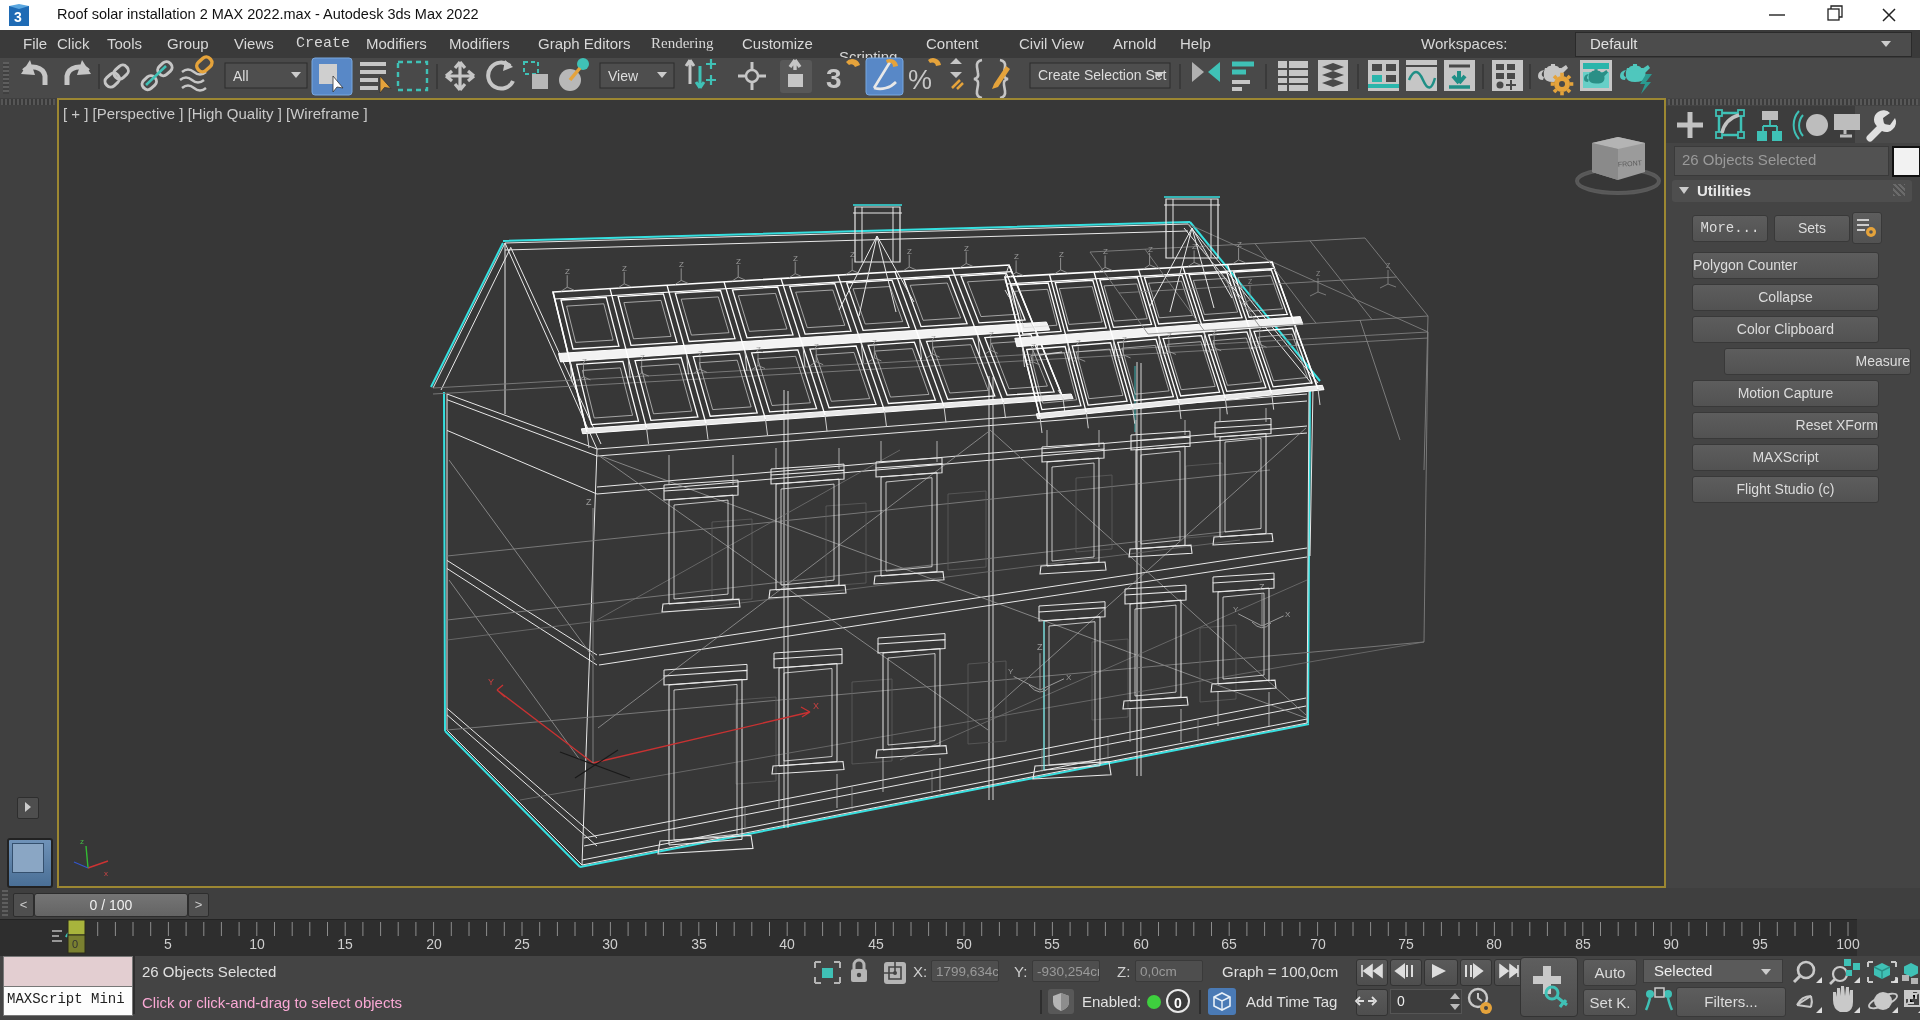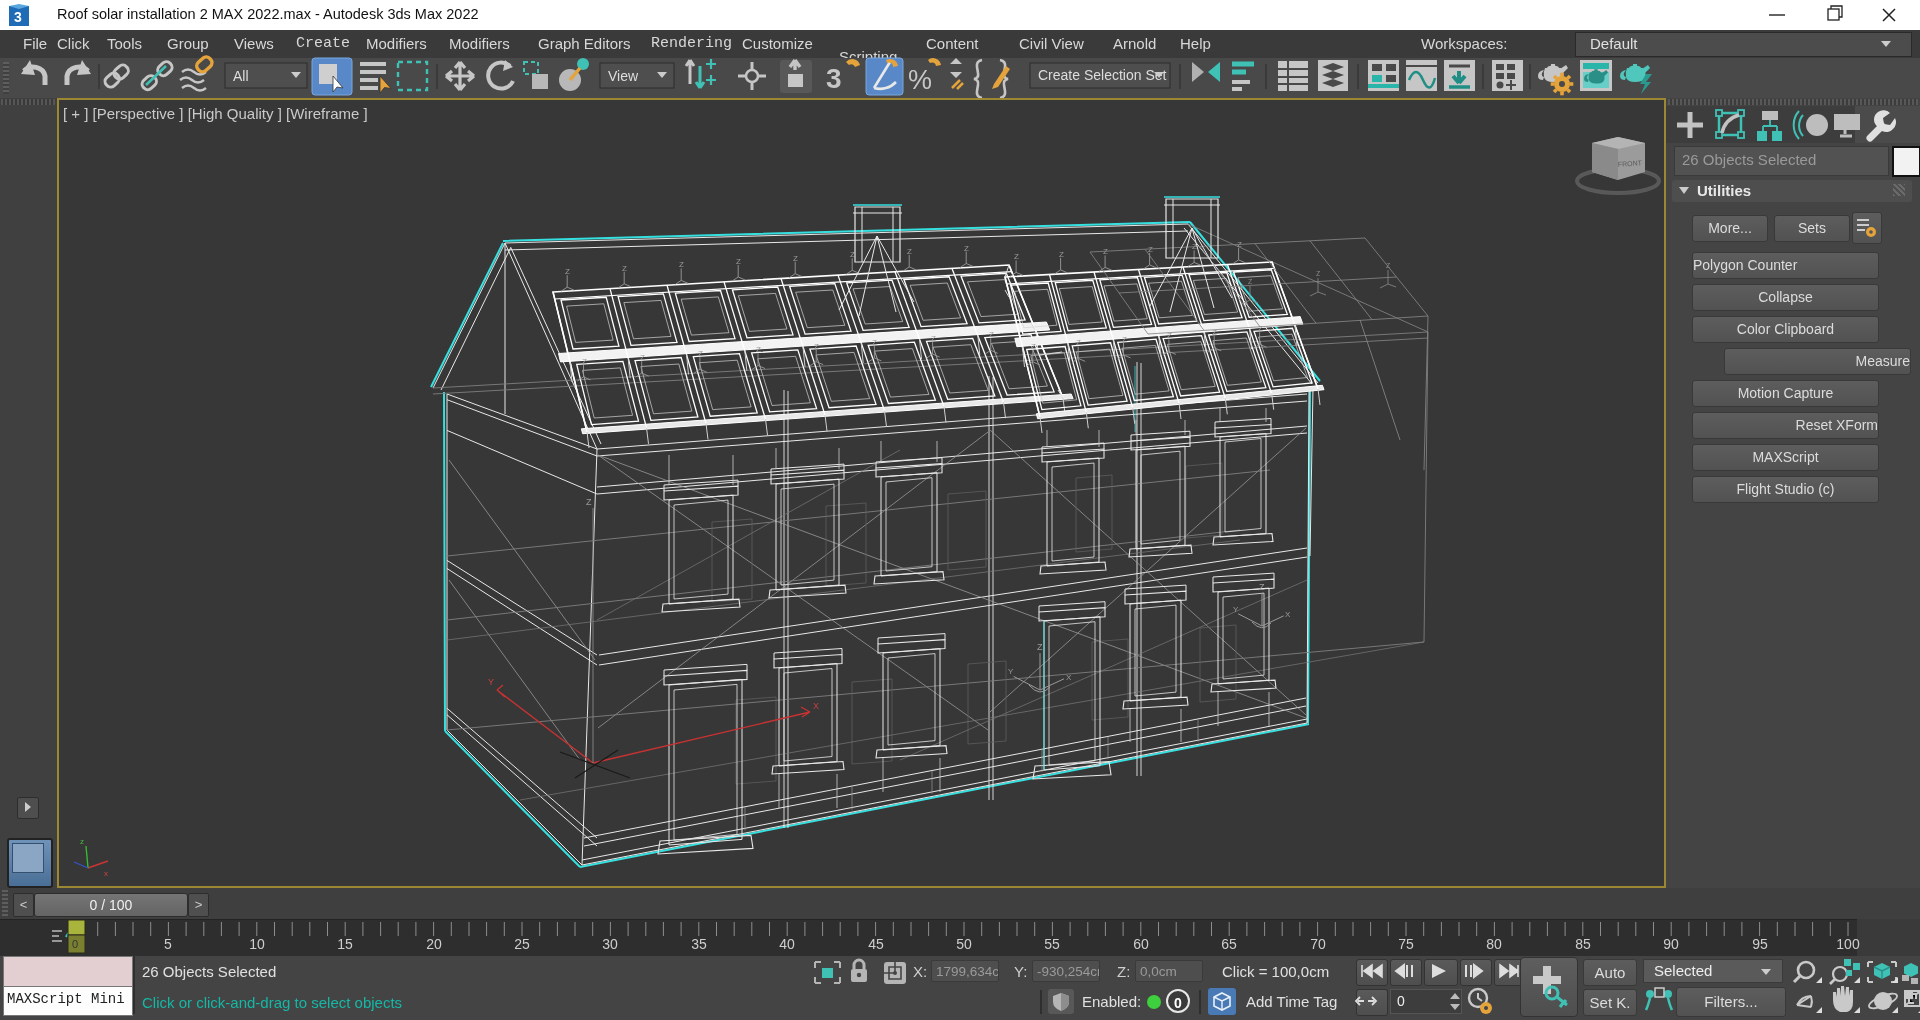--- a/index.html
+++ b/index.html
@@ -19,21 +19,21 @@
 <div style="position:absolute;left:0;top:30px;width:1920px;height:28px;background:#3a3a3a;border-bottom:1px solid #2e2e2e"></div>
 <div style="position:absolute;left:23px;top:35px;font-family:'Liberation Sans',sans-serif;font-size:15px;color:#d8d8d8">File</div>
 <div style="position:absolute;left:57px;top:35px;font-family:'Liberation Sans',sans-serif;font-size:15px;color:#d8d8d8">Click</div>
 <div style="position:absolute;left:107px;top:35px;font-family:'Liberation Sans',sans-serif;font-size:15px;color:#d8d8d8">Tools</div>
 <div style="position:absolute;left:167px;top:35px;font-family:'Liberation Sans',sans-serif;font-size:15px;color:#d8d8d8">Group</div>
 <div style="position:absolute;left:234px;top:35px;font-family:'Liberation Sans',sans-serif;font-size:15px;color:#d8d8d8">Views</div>
 <div style="position:absolute;left:296px;top:35px;font-family:Liberation Mono, monospace;font-size:15px;color:#d8d8d8">Create</div>
 <div style="position:absolute;left:366px;top:35px;font-family:'Liberation Sans',sans-serif;font-size:15px;color:#d8d8d8">Modifiers</div>
 <div style="position:absolute;left:449px;top:35px;font-family:'Liberation Sans',sans-serif;font-size:15px;color:#d8d8d8">Modifiers</div>
 <div style="position:absolute;left:538px;top:35px;font-family:'Liberation Sans',sans-serif;font-size:15px;color:#d8d8d8">Graph Editors</div>
-<div style="position:absolute;left:651px;top:35px;font-family:Liberation Mono, monospace;font-size:15px;color:#d8d8d8">Rendering</div>
+<div style="position:absolute;left:651px;top:35px;font-family:Liberation Serif, serif;font-size:15px;color:#d8d8d8">Rendering</div>
 <div style="position:absolute;left:742px;top:35px;font-family:'Liberation Sans',sans-serif;font-size:15px;color:#d8d8d8">Customize</div>
 <div style="position:absolute;left:839px;top:48px;font-family:'Liberation Sans',sans-serif;font-size:15px;color:#d8d8d8">Scripting</div>
 <div style="position:absolute;left:926px;top:35px;font-family:'Liberation Sans',sans-serif;font-size:15px;color:#d8d8d8">Content</div>
 <div style="position:absolute;left:1019px;top:35px;font-family:'Liberation Sans',sans-serif;font-size:15px;color:#d8d8d8">Civil View</div>
 <div style="position:absolute;left:1113px;top:35px;font-family:'Liberation Sans',sans-serif;font-size:15px;color:#d8d8d8">Arnold</div>
 <div style="position:absolute;left:1180px;top:35px;font-family:'Liberation Sans',sans-serif;font-size:15px;color:#d8d8d8">Help</div>
 <div style="position:absolute;left:1421px;top:35px;font-family:'Liberation Sans',sans-serif;font-size:15px;color:#d8d8d8">Workspaces:</div>
 <div style="position:absolute;left:1575px;top:32px;width:335px;height:23px;background:#4c4c4c;border:1px solid #2a2a2a"></div>
 <div style="position:absolute;left:1590px;top:35px;font-family:'Liberation Sans',sans-serif;font-size:15px;color:#e0e0e0">Default</div>
 <svg style="position:absolute;left:1880px;top:40px" width="14" height="10">
@@ -206,21 +206,21 @@
   </svg>
 <div style="position:absolute;left:1674px;top:146px;width:213px;height:28px;background:#525252;border:1px solid #3a3a3a"></div>
 <div style="position:absolute;left:1682px;top:151px;font-family:'Liberation Sans',sans-serif;font-size:15px;color:#9a9a9a">26 Objects Selected</div>
 <div style="position:absolute;left:1892px;top:146px;width:25px;height:27px;background:#f2f2f2;border:2px solid #111"></div>
 <div style="position:absolute;left:1672px;top:180px;width:240px;height:22px;background:#4e4e4e;border-radius:3px"></div>
 <svg style="position:absolute;left:1678px;top:185px" width="14" height="12">
     <path d="M1 2 L11 2 L6 9 Z" fill="#ccc"></path>
   </svg>
 <div style="position:absolute;left:1697px;top:182px;font-family:'Liberation Sans',sans-serif;font-size:15px;color:#e8e8e8;font-weight:bold">Utilities</div>
 <div style="position:absolute;left:1893px;top:184px;width:12px;height:12px;background:repeating-linear-gradient(45deg,#6a6a6a 0 2px,#4e4e4e 2px 4px)"></div>
-<div style="position:absolute;left:1692px;top:215px;width:74px;height:25px;background:linear-gradient(#5d5d5d,#525252);border:1px solid #393939;border-radius:3px;font-family:Liberation Sans, sans-serif;font-size:14px;color:#dcdcdc;text-align:center;line-height:25px;font-size:14px">More...</div>
+<div style="position:absolute;left:1692px;top:215px;width:74px;height:25px;background:linear-gradient(#5d5d5d,#525252);border:1px solid #393939;border-radius:3px;font-family:Liberation Mono, monospace;font-size:14px;color:#dcdcdc;text-align:center;line-height:25px;font-size:14px">More...</div>
 <div style="position:absolute;left:1774px;top:215px;width:74px;height:25px;background:linear-gradient(#5d5d5d,#525252);border:1px solid #393939;border-radius:3px;font-family:'Liberation Sans',sans-serif;font-size:14px;color:#dcdcdc;text-align:center;line-height:25px;font-size:14px">Sets</div>
 <div style="position:absolute;left:1852px;top:212px;width:28px;height:30px;background:linear-gradient(#5d5d5d,#525252);border:1px solid #393939;border-radius:3px;font-family:'Liberation Sans',sans-serif;font-size:14px;color:#dcdcdc;text-align:center;line-height:30px;font-size:14px"></div>
 <svg style="position:absolute;left:1856px;top:217px" width="22" height="22">
     <path d="M1 3 h12 M1 8 h12 M1 13 h8" stroke="#ccc" stroke-width="2.2"></path>
     <circle cx="15" cy="15" r="5" fill="#e5a33b"></circle>
     <circle cx="15" cy="15" r="1.8" fill="#555"></circle>
   </svg>
 <div style="position:absolute;left:1692px;top:252px;width:185px;height:25px;background:linear-gradient(#5d5d5d,#525252);border:1px solid #393939;border-radius:3px;font-family:'Liberation Sans',sans-serif;font-size:14px;color:#dcdcdc;text-align:left;line-height:25px;font-size:14px">Polygon Counter</div>
 <div style="position:absolute;left:1692px;top:284px;width:185px;height:25px;background:linear-gradient(#5d5d5d,#525252);border:1px solid #393939;border-radius:3px;font-family:'Liberation Sans',sans-serif;font-size:14px;color:#dcdcdc;text-align:center;line-height:25px;font-size:14px">Collapse</div>
 <div style="position:absolute;left:1692px;top:316px;width:185px;height:25px;background:linear-gradient(#5d5d5d,#525252);border:1px solid #393939;border-radius:3px;font-family:'Liberation Sans',sans-serif;font-size:14px;color:#dcdcdc;text-align:center;line-height:25px;font-size:14px">Color Clipboard</div>
@@ -264,38 +264,38 @@
     <rect x="68" y="1" width="17" height="15" fill="#a8b43c" stroke="#2a2a1a"></rect>
     <rect x="68" y="16" width="17" height="18" fill="#7a8030" stroke="#2a2a1a"></rect>
     <text x="72" y="29" font-size="11" fill="#333" font-family="Liberation Sans">0</text>
   </svg>
 <div style="position:absolute;left:0;top:956px;width:1920px;height:64px;background:#444444"></div>
 <div style="position:absolute;left:3px;top:956px;width:128px;height:29px;background:#e3ced1;border:1px solid #777"></div>
 <div style="position:absolute;left:3px;top:986px;width:128px;height:28px;background:#fdfdfd;border:1px solid #777"></div>
 <div style="position:absolute;left:7px;top:991px;font-family:'Liberation Mono',monospace;font-size:14px;color:#222;white-space:nowrap;overflow:hidden;width:122px">MAXScript Mini</div>
 <div style="position:absolute;left:133px;top:956px;width:2px;height:58px;background:#2e2e2e"></div>
 <div style="position:absolute;left:142px;top:963px;font-family:'Liberation Sans',sans-serif;font-size:15px;color:#e0e0e0">26 Objects Selected</div>
-<div style="position:absolute;left:142px;top:994px;font-family:'Liberation Sans',sans-serif;font-size:15px;color:#14b8a6">Click or click-and-drag to select objects</div>
+<div style="position:absolute;left:142px;top:994px;font-family:'Liberation Sans',sans-serif;font-size:15px;color:#f9a8d4">Click or click-and-drag to select objects</div>
 <svg style="position:absolute;left:0;top:0" width="1920" height="1020">
     <path d="M815 962 h6 M815 962 v6 M840 962 h-6 M840 962 v6 M815 983 h6 M815 983 v-6 M840 983 h-6 M840 983 v-6" stroke="#b5b5b5" stroke-width="2"></path>
     <rect x="822" y="968" width="11" height="10" fill="#3fc1b6"></rect>
     <rect x="851" y="969" width="16" height="13" rx="2" fill="#b5b5b5"></rect>
     <path d="M854 969 v-4 a5 5 0 0 1 10 0 v4" stroke="#b5b5b5" stroke-width="3" fill="none"></path>
     <circle cx="859" cy="975" r="2.2" fill="#444"></circle>
     <rect x="884" y="962" width="22" height="22" rx="3" fill="#b5b5b5"></rect>
     <path d="M889 967 h12 v12 h-12 Z M895 962 v10 M884 973 h11" stroke="#444" stroke-width="1.6" fill="none"></path>
     <circle cx="895" cy="973" r="2" fill="#444"></circle>
   </svg>
 <div style="position:absolute;left:913px;top:963px;font-family:'Liberation Sans',sans-serif;font-size:15px;color:#cfcfcf">X:</div>
 <div style="position:absolute;left:931px;top:960px;width:68px;height:22px;background:#4e4e4e;border:1px solid #3a3a3a;border-radius:2px;font-family:'Liberation Sans',sans-serif;font-size:13.5px;color:#9a9a9a;padding:3px 0 0 4px;box-sizing:border-box;overflow:hidden;white-space:nowrap">1799,634cm</div>
 <div style="position:absolute;left:1014px;top:963px;font-family:'Liberation Sans',sans-serif;font-size:15px;color:#cfcfcf">Y:</div>
 <div style="position:absolute;left:1032px;top:960px;width:68px;height:22px;background:#4e4e4e;border:1px solid #3a3a3a;border-radius:2px;font-family:'Liberation Sans',sans-serif;font-size:13.5px;color:#9a9a9a;padding:3px 0 0 4px;box-sizing:border-box;overflow:hidden;white-space:nowrap">-930,254cm</div>
 <div style="position:absolute;left:1117px;top:963px;font-family:'Liberation Sans',sans-serif;font-size:15px;color:#cfcfcf">Z:</div>
 <div style="position:absolute;left:1135px;top:960px;width:68px;height:22px;background:#4e4e4e;border:1px solid #3a3a3a;border-radius:2px;font-family:'Liberation Sans',sans-serif;font-size:13.5px;color:#9a9a9a;padding:3px 0 0 4px;box-sizing:border-box;overflow:hidden;white-space:nowrap">0,0cm</div>
-<div style="position:absolute;left:1222px;top:963px;font-family:'Liberation Sans',sans-serif;font-size:15px;color:#e0e0e0">Click = 100,0cm</div>
+<div style="position:absolute;left:1222px;top:963px;font-family:'Liberation Sans',sans-serif;font-size:15px;color:#e0e0e0">Graph = 100,0cm</div>
 <div style="position:absolute;left:1040px;top:990px;width:2px;height:24px;background:#2e2e2e"></div>
 <div style="position:absolute;left:1048px;top:989px;width:26px;height:25px;background:#585858;border-radius:3px"></div>
 <svg style="position:absolute;left:1052px;top:992px" width="20" height="20">
     <path d="M9 1 L17 4 V10 Q17 16 9 19 Q1 16 1 10 V4 Z" fill="#b5b5b5"></path>
     <path d="M9 1 L17 4 V10 Q17 16 9 19 Z" fill="#8d8d8d"></path>
   </svg>
 <div style="position:absolute;left:1082px;top:993px;font-family:'Liberation Sans',sans-serif;font-size:15px;color:#e0e0e0">Enabled:</div>
 <svg style="position:absolute;left:1146px;top:994px" width="18" height="18">
     <circle cx="8" cy="8" r="7" fill="#3ecf3e"></circle>
   </svg>

